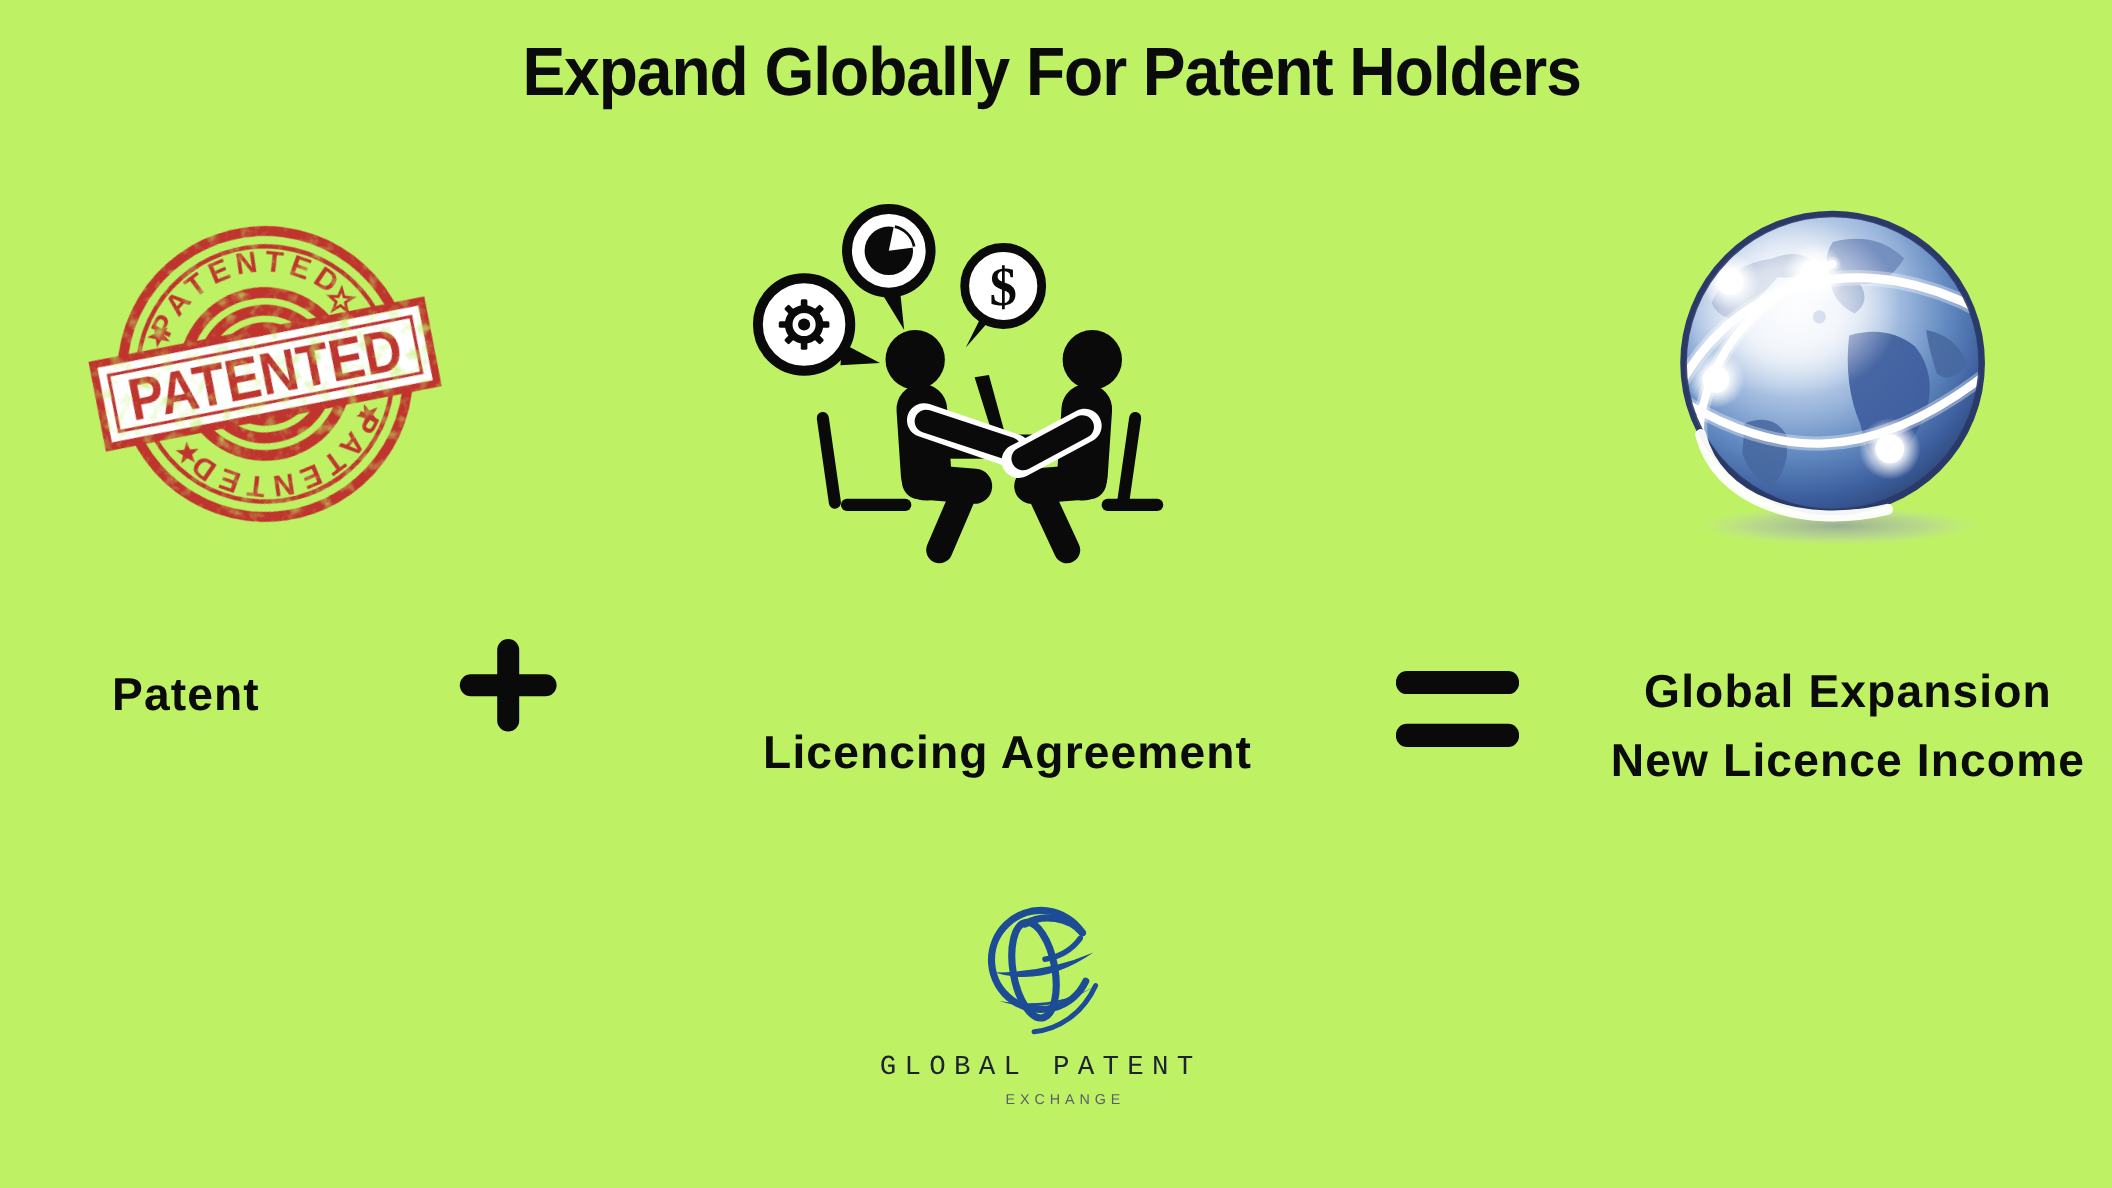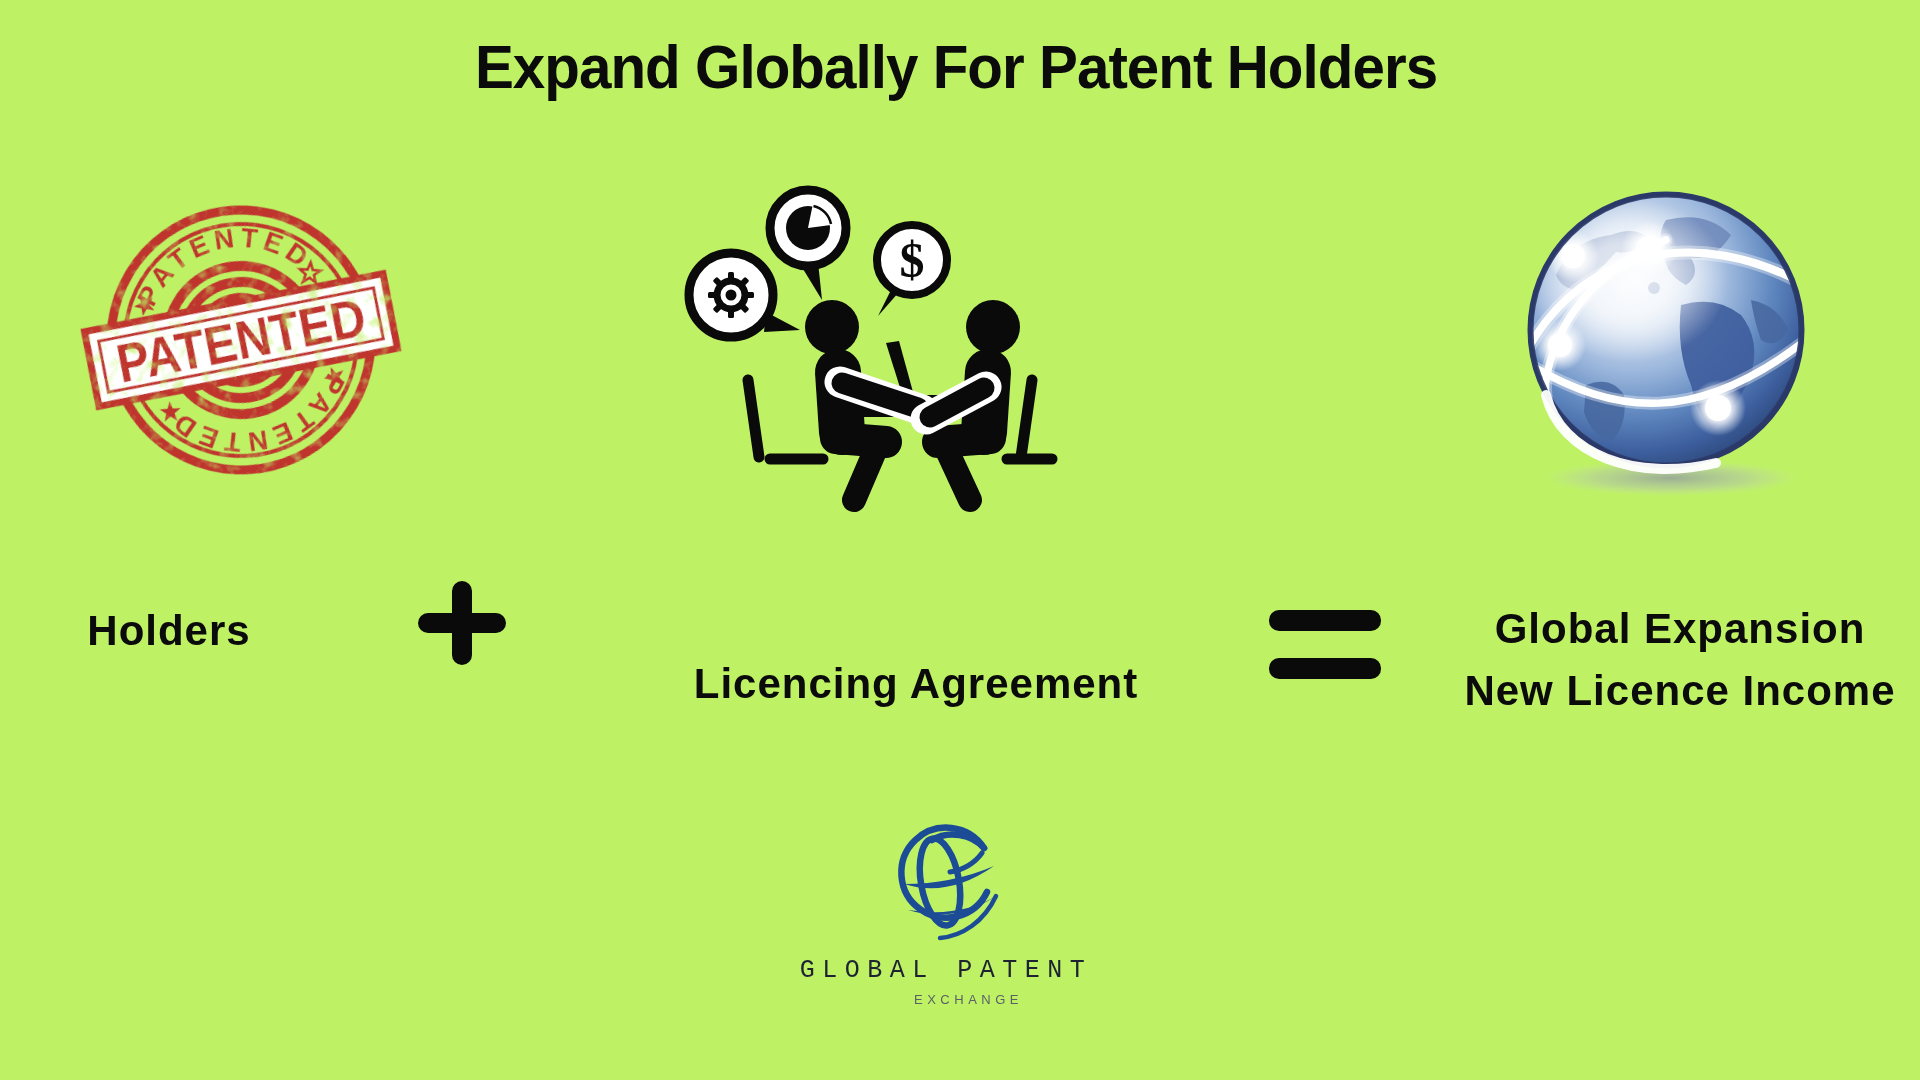--- a/index.html
+++ b/index.html
@@ -230,21 +230,21 @@
           <circle cx="202" cy="228" r="28" fill="url(#glowWhite)"></circle>
             <circle cx="202" cy="228" r="13" fill="#ffffff"></circle>
         </g>
       </g>
 
       <circle cx="150" cy="150" r="134.5" fill="none" stroke="#2b3a68" stroke-width="4" opacity="0.9"></circle>
       <path d="M30,215 C 45,275 120,302 200,283" fill="none" stroke="#ffffff" stroke-width="10" stroke-linecap="round" opacity="0.95"></path>
     </svg>
   </div>
 
-  <div class="abs label label-patent">Holders</div>
+  <div class="abs label label-patent">Patent</div>
 
   <div class="abs" style="left:412px;top:573px;width:100px;height:100px;">
     <svg width="100" height="100" viewBox="0 0 100 100">
       <title>+</title>
       <rect x="40" y="8" width="20" height="84" rx="10" fill="#0a0a0a"></rect>
       <rect x="6" y="40" width="88" height="20" rx="10" fill="#0a0a0a"></rect>
     </svg>
   </div>
 
   <div class="abs label label-licencing">Licencing Agreement</div>

